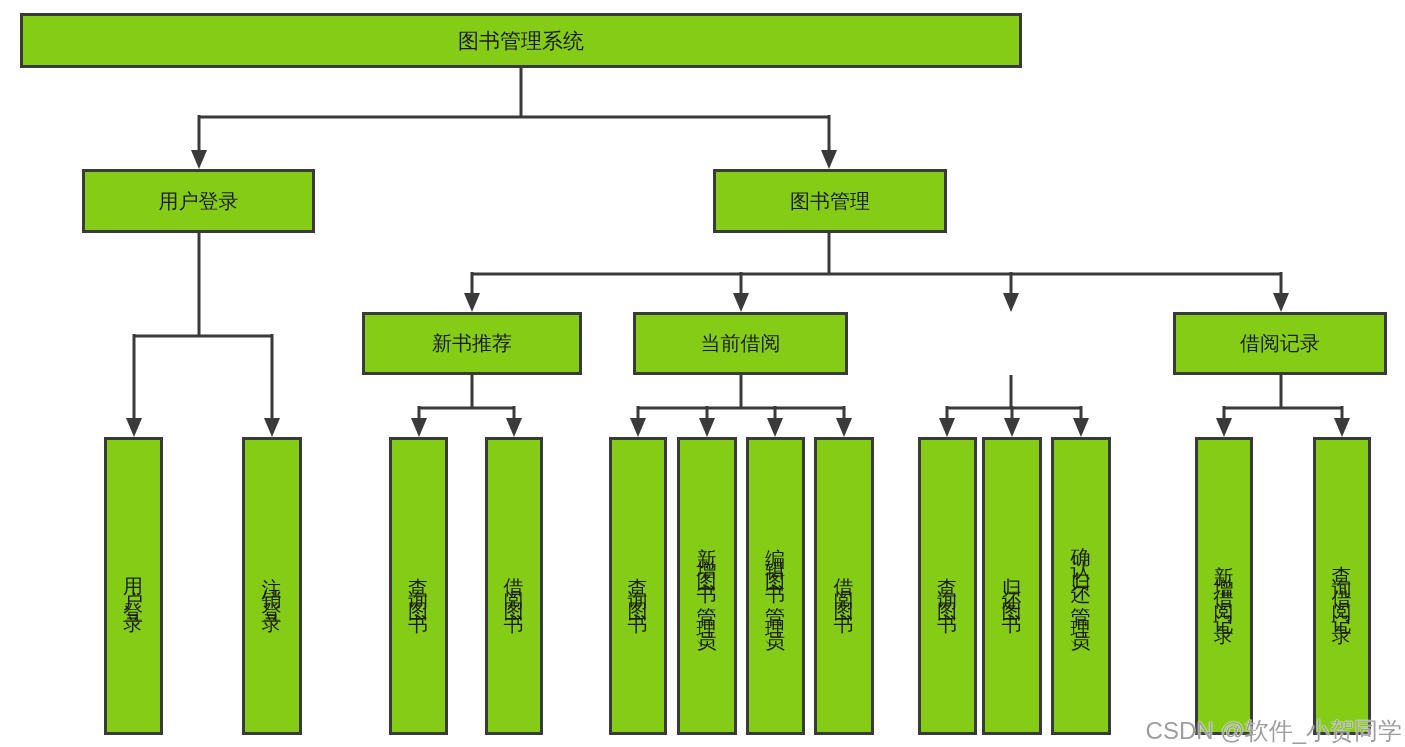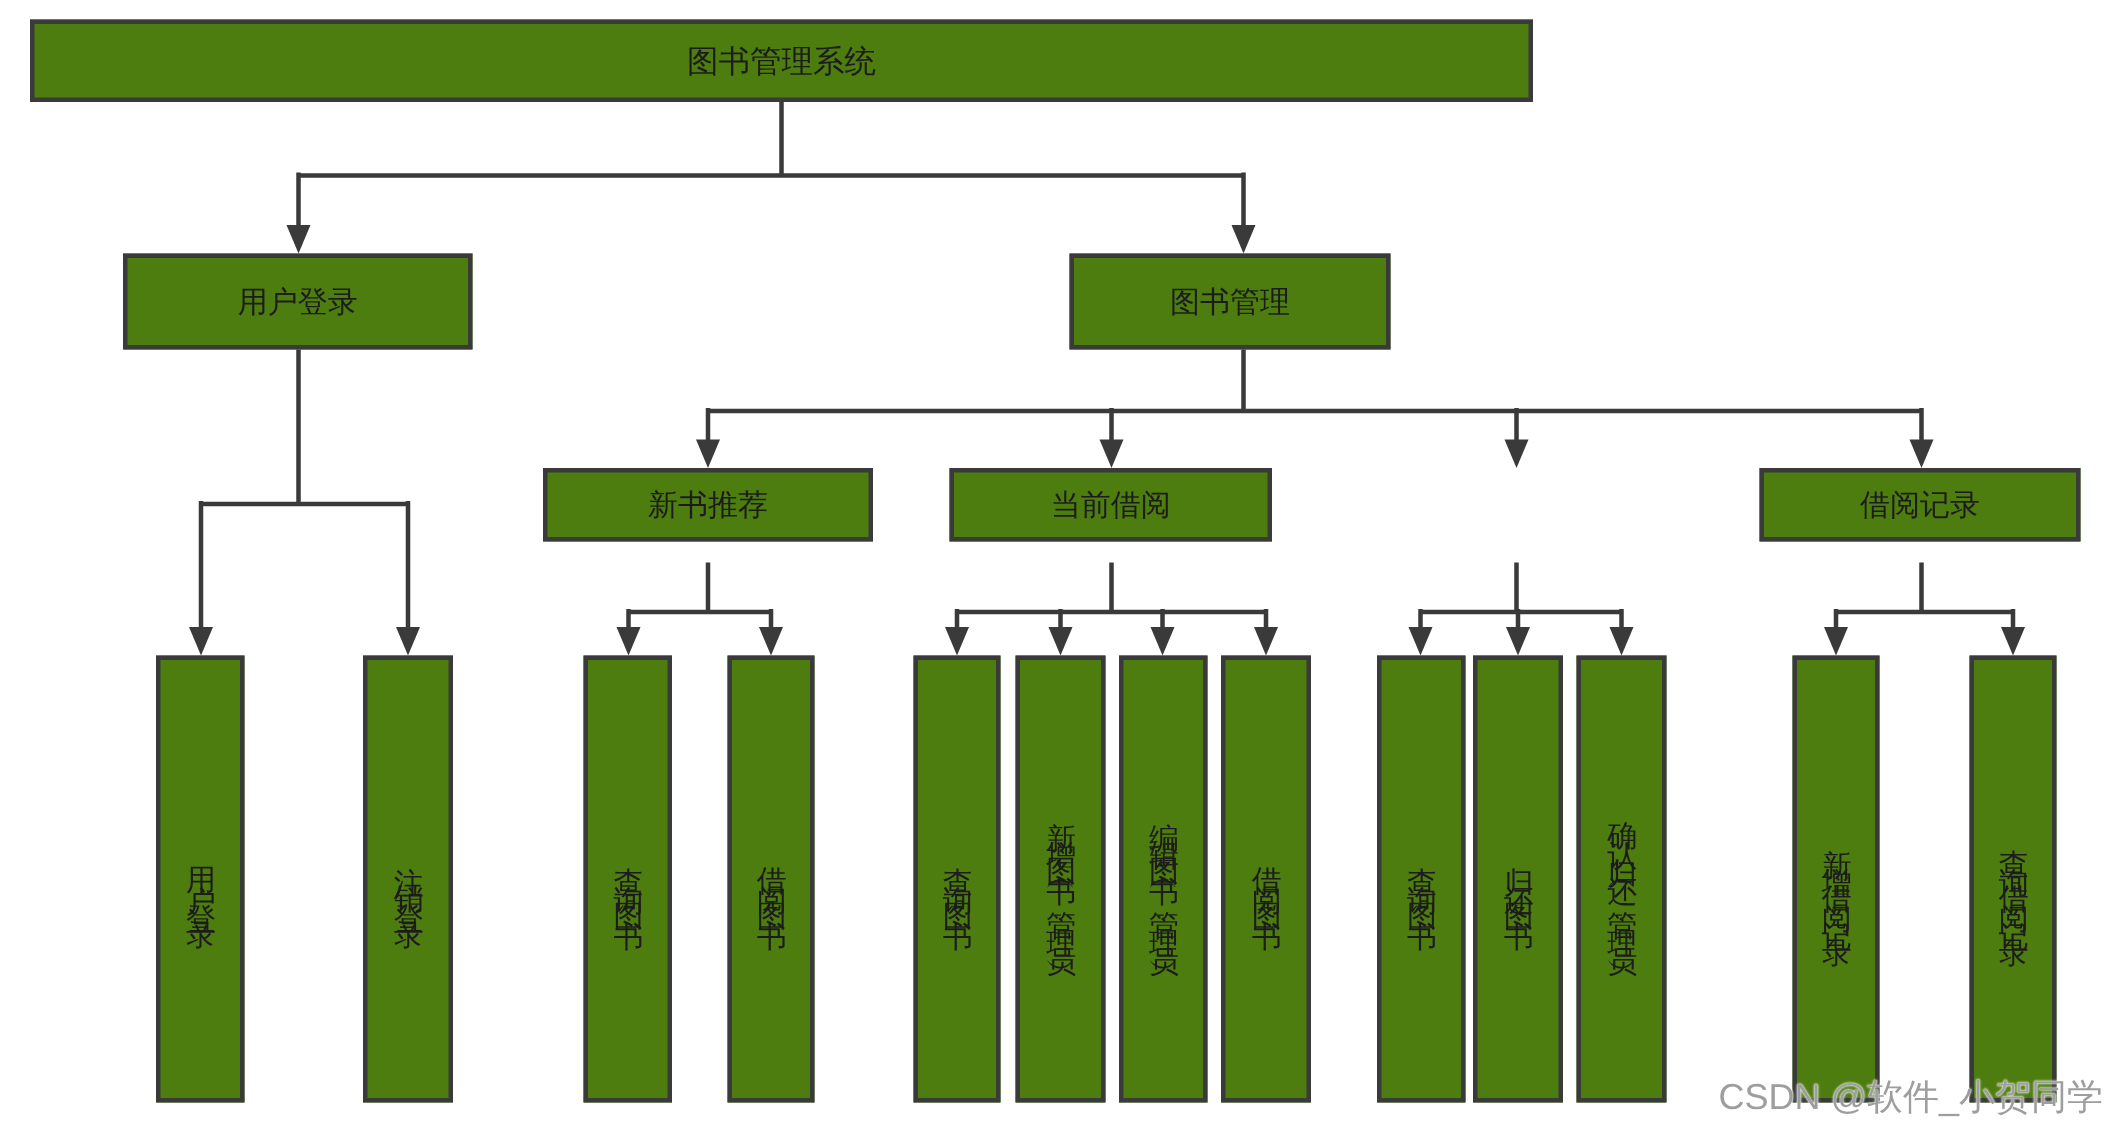--- a/index.html
+++ b/index.html
@@ -8,33 +8,33 @@
     width:1405px; height:747px;
     background:#ffffff;
     overflow:hidden;
     font-family:"Liberation Sans", sans-serif;
   }
   .wires { position:absolute; left:0; top:0; width:1405px; height:747px; }
   .node {
     position:absolute;
     box-sizing:border-box;
     border:3px solid #3a3a3a;
-    background:#4d7c0f;
+    background:#84cc16;
     display:flex;
     align-items:center;
     justify-content:center;
     color:#1c1c1c;
     font-size:20px;
     white-space:nowrap;
     z-index:1;
   }
   .root-node   { left:20px;  top:13px;  width:1002px; height:55px; font-size:21px; }
   .n-user      { left:82px;  top:169px; width:233px;  height:64px; }
-  .n-mgmt      { left:713px; top:169px; width:214px;  height:64px; }
-  .lvl3        { top:312px;  height:49px; }
+  .n-mgmt      { left:713px; top:169px; width:234px;  height:64px; }
+  .lvl3        { top:312px;  height:63px; }
   .n-newrec    { left:362px;  width:220px; }
   .n-borrow    { left:633px;  width:215px; }
   .n-current   { left:903px;  width:216px; }
   .n-records   { left:1173px; width:214px; }
   .leaf {
     top:437px; height:298px;
     writing-mode:vertical-rl;
     text-orientation:mixed;
     letter-spacing:12px;
     line-height:1;

